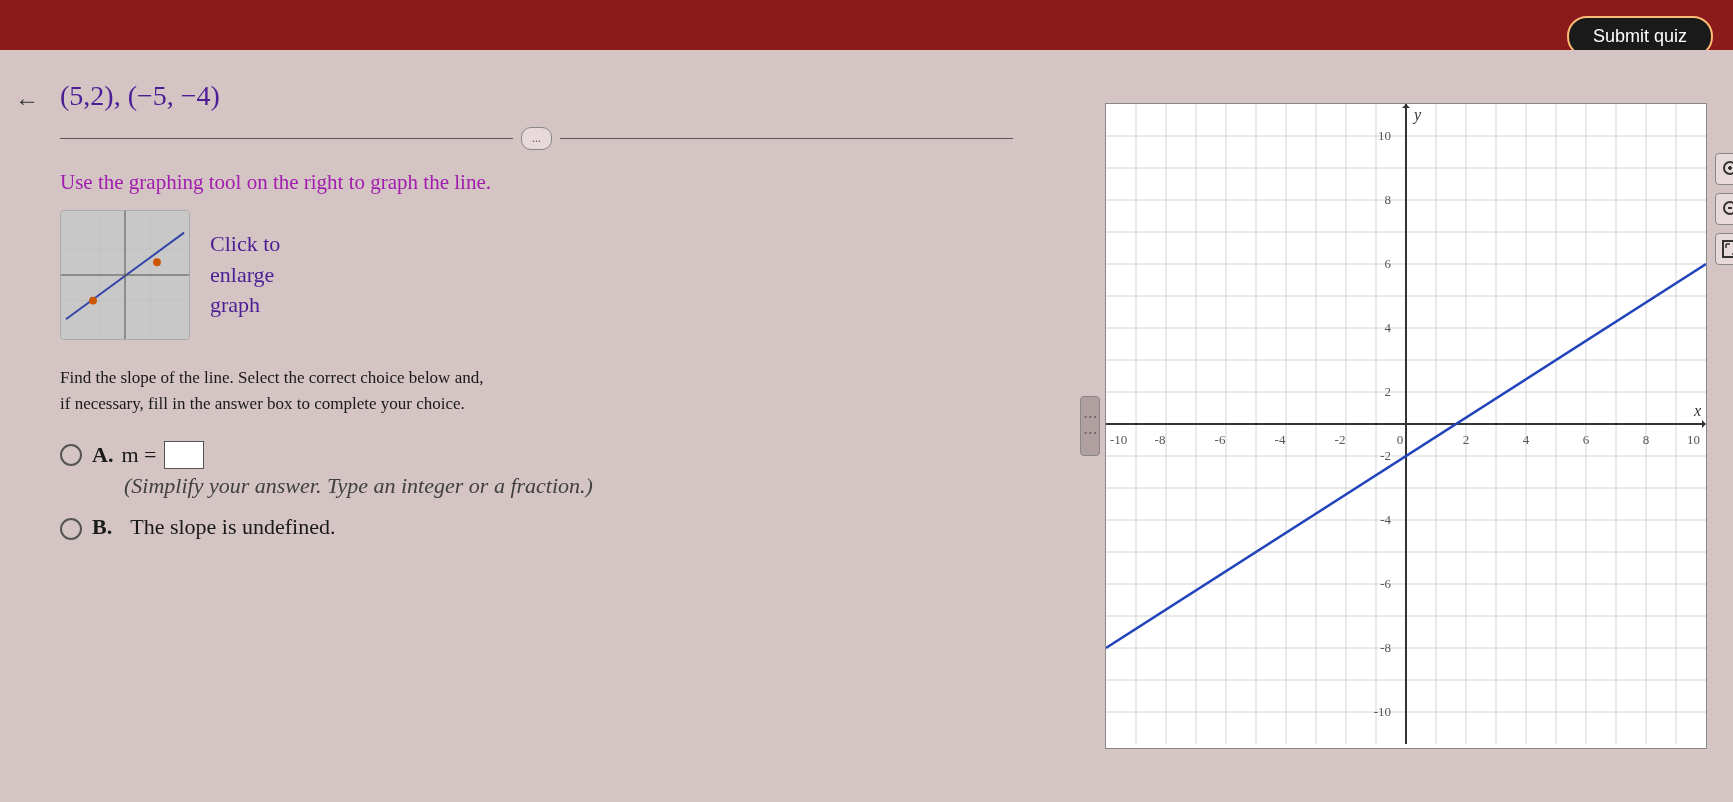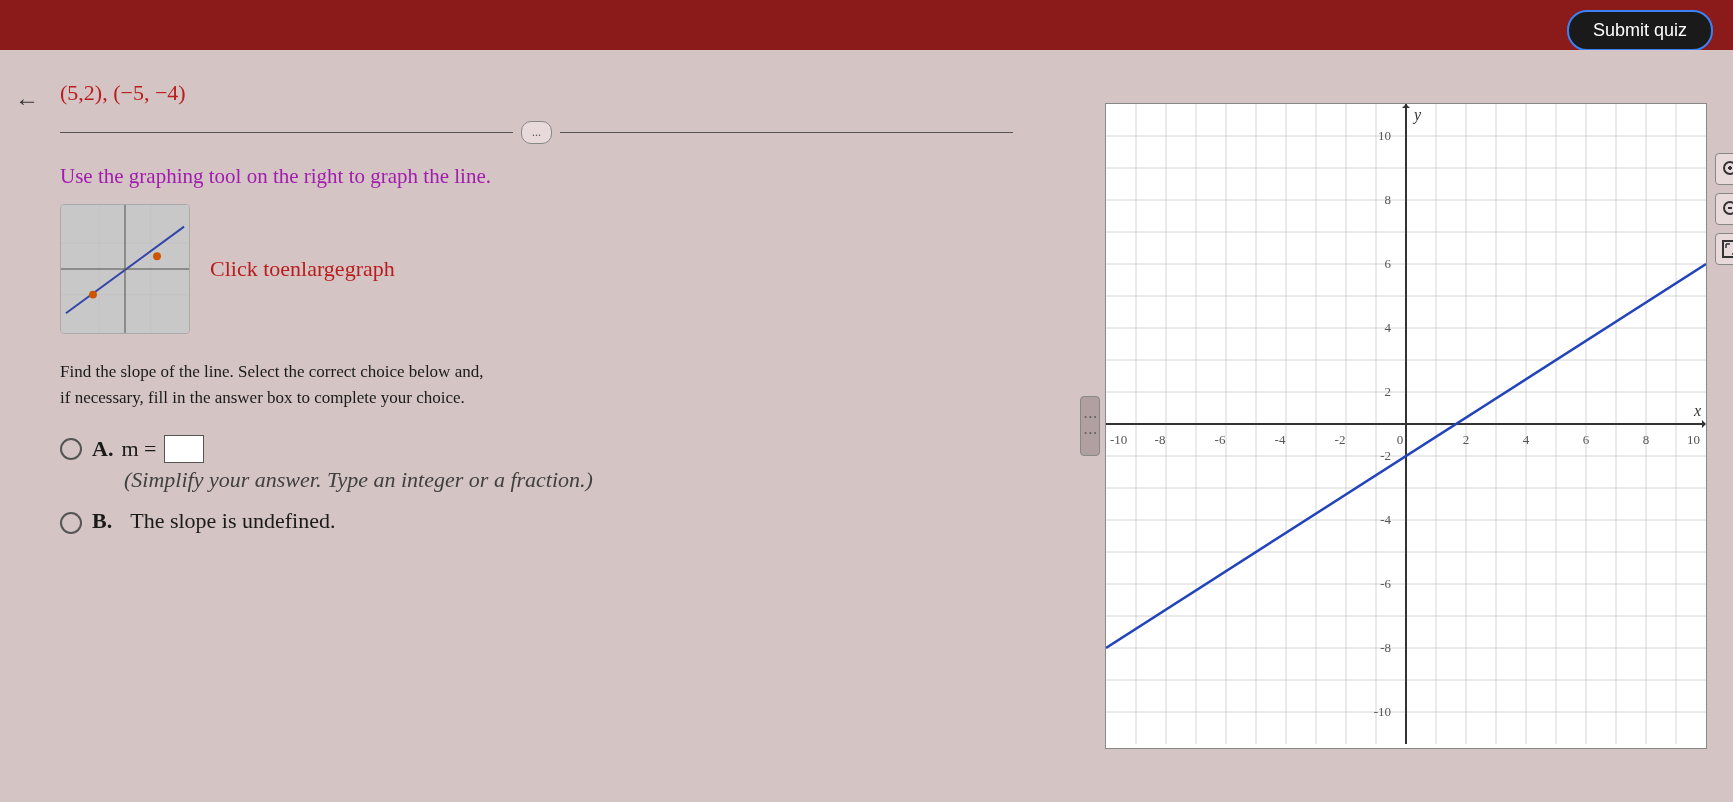--- a/index.html
+++ b/index.html
@@ -38,22 +38,22 @@
     }
 
     .question-text {
       font-size: 22px;
       color: #1a1a1a;
       line-height: 1.4;
       margin-bottom: 20px;
     }
 
     .points-text {
-      font-size: 22px;
-      color: #b91c1c;
+      font-size: 28px;
+      color: #4c1d95;
       margin-bottom: 15px;
     }
 
     .divider-container {
       display: flex;
       align-items: center;
       margin-bottom: 20px;
     }
 
     .divider-line-left {
@@ -105,23 +105,23 @@
       justify-content: center;
     }
 
     .graph-thumbnail svg {
       width: 100%;
       height: 100%;
     }
 
     .click-to-enlarge-text {
       display: flex;
-      flex-direction: row;
-      font-size: 22px;
-      color: #b91c1c;
+      flex-direction: column;
+      font-size: 22px;
+      color: #4c1d95;
       line-height: 1.4;
     }
 
     .slope-instruction {
       font-size: 17px;
       color: #1a1a1a;
       line-height: 1.5;
       margin-bottom: 25px;
     }
 
@@ -185,25 +185,25 @@
     }
 
     .undefined-text {
       font-size: 22px;
       color: #1a1a1a;
     }
 
     
     .submit-btn {
       position: absolute;
-      top: 10px;
+      top: 16px;
       right: 20px;
       background: #1a1a1a;
       color: white;
-      border: 2px solid #3b82f6;
+      border: 2px solid #fdba74;
       border-radius: 20px;
       padding: 8px 24px;
       font-size: 18px;
       cursor: pointer;
       font-family: Arial, sans-serif;
     }
 
     
     .right-panel {
       width: 680px;

